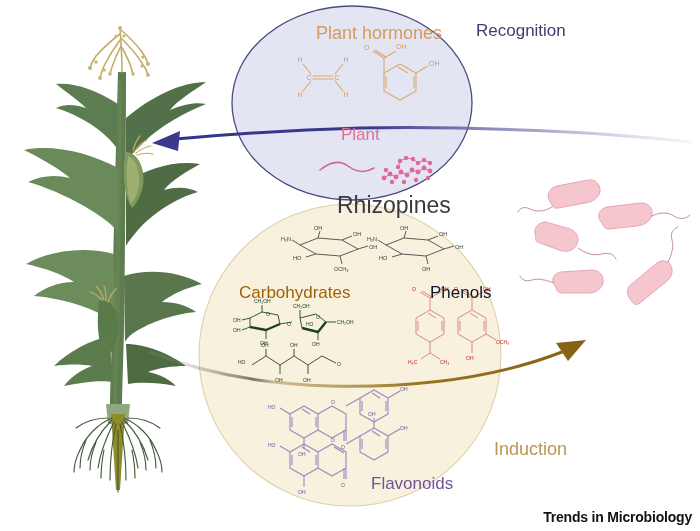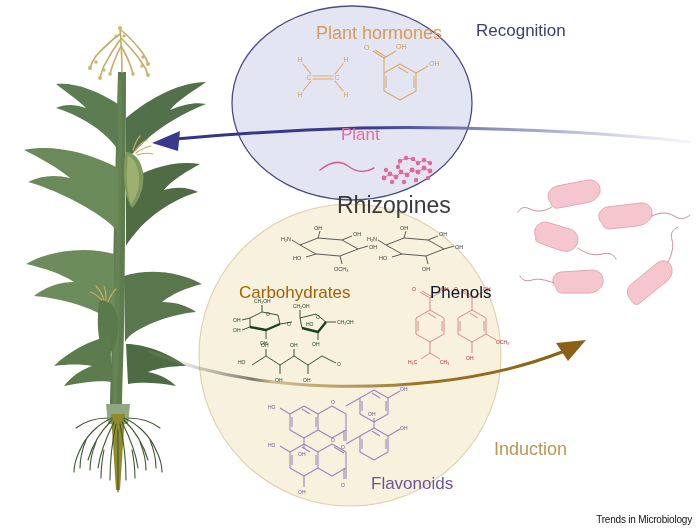--- a/index.html
+++ b/index.html
@@ -75,22 +75,22 @@
     left: 371px;
     top: 463px;
     font-size: 17px;
     color: #6f5496;
     margin-top: 12px;
   }
   #journal-credit {
     position: absolute;
     right: 8px;
     bottom: 6px;
-    font-size: 10px;
-    font-weight: normal;
+    font-size: 14px;
+    font-weight: bold;
     color: #111111;
     letter-spacing: -0.2px;
   }
 </style>
 </head>
 <body>
 
 <div id="figure">
 
   <svg class="layer" viewBox="0 0 700 531">

